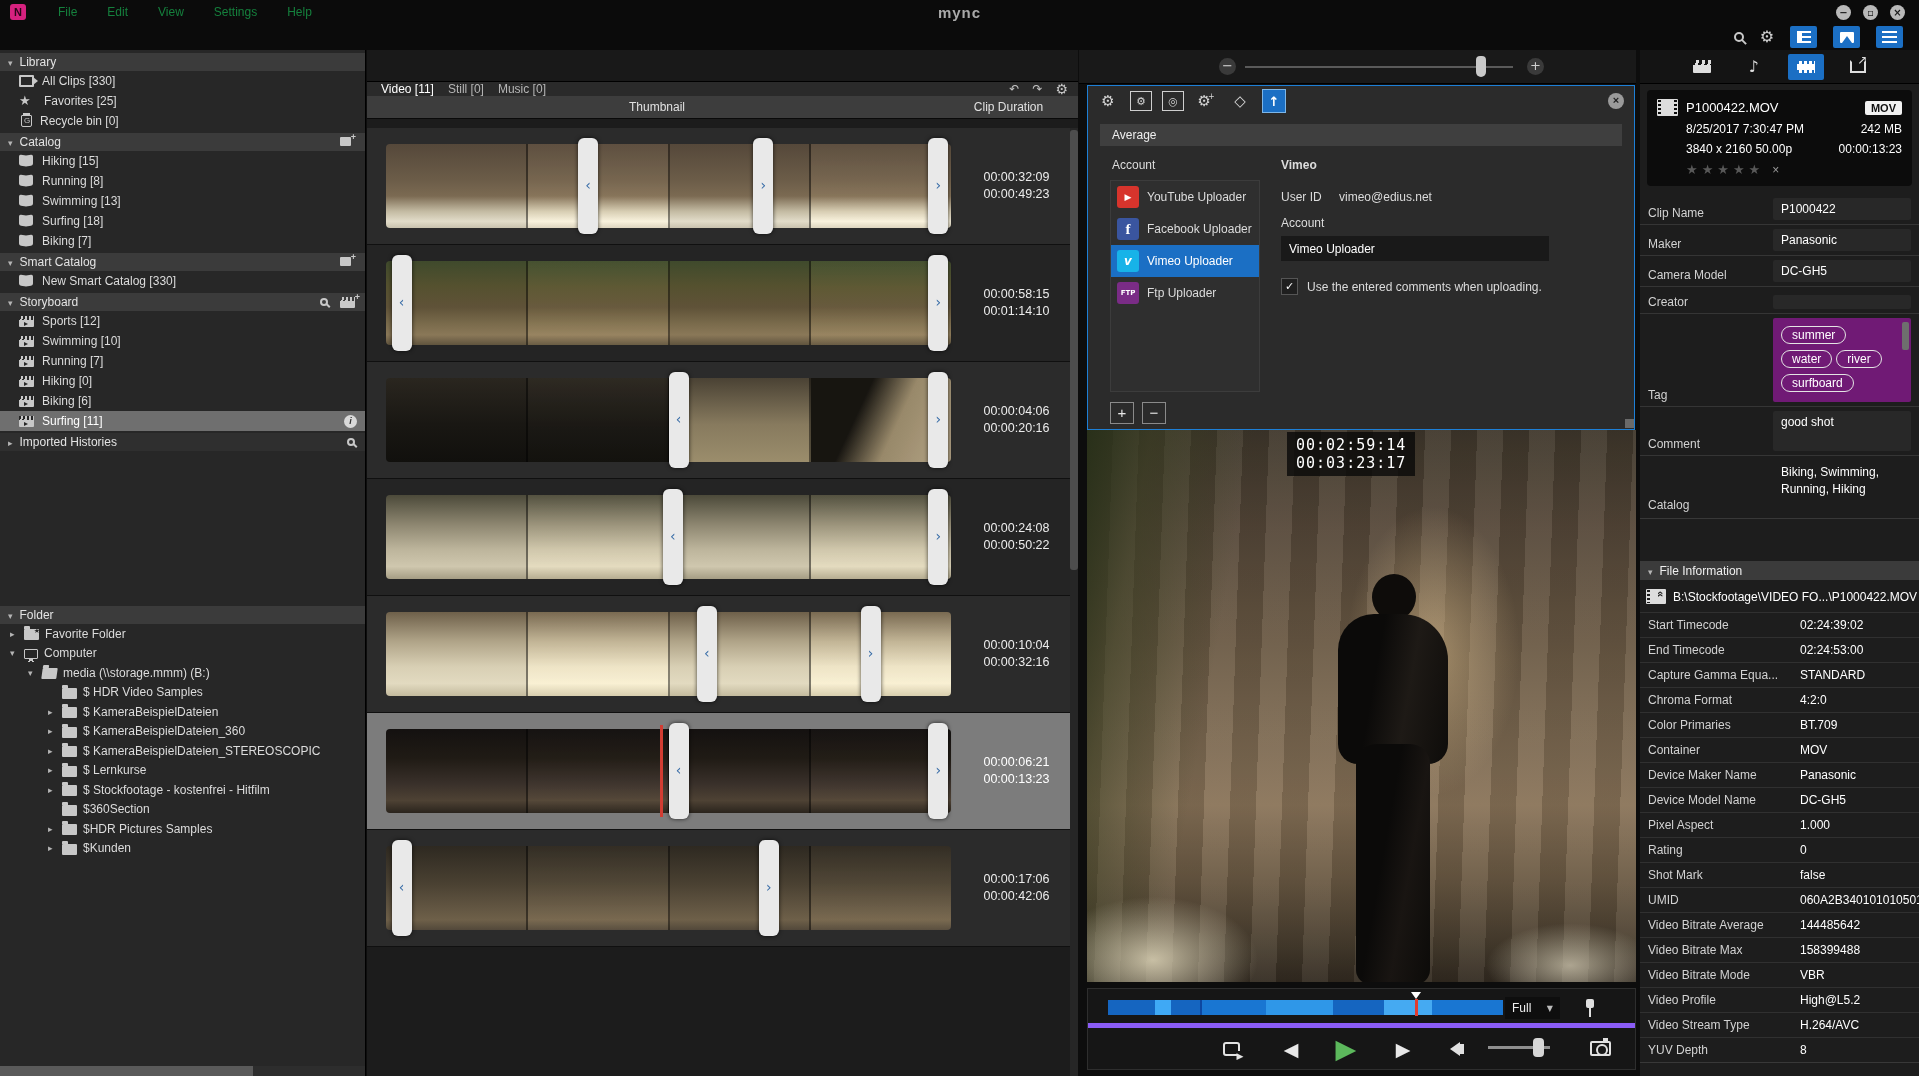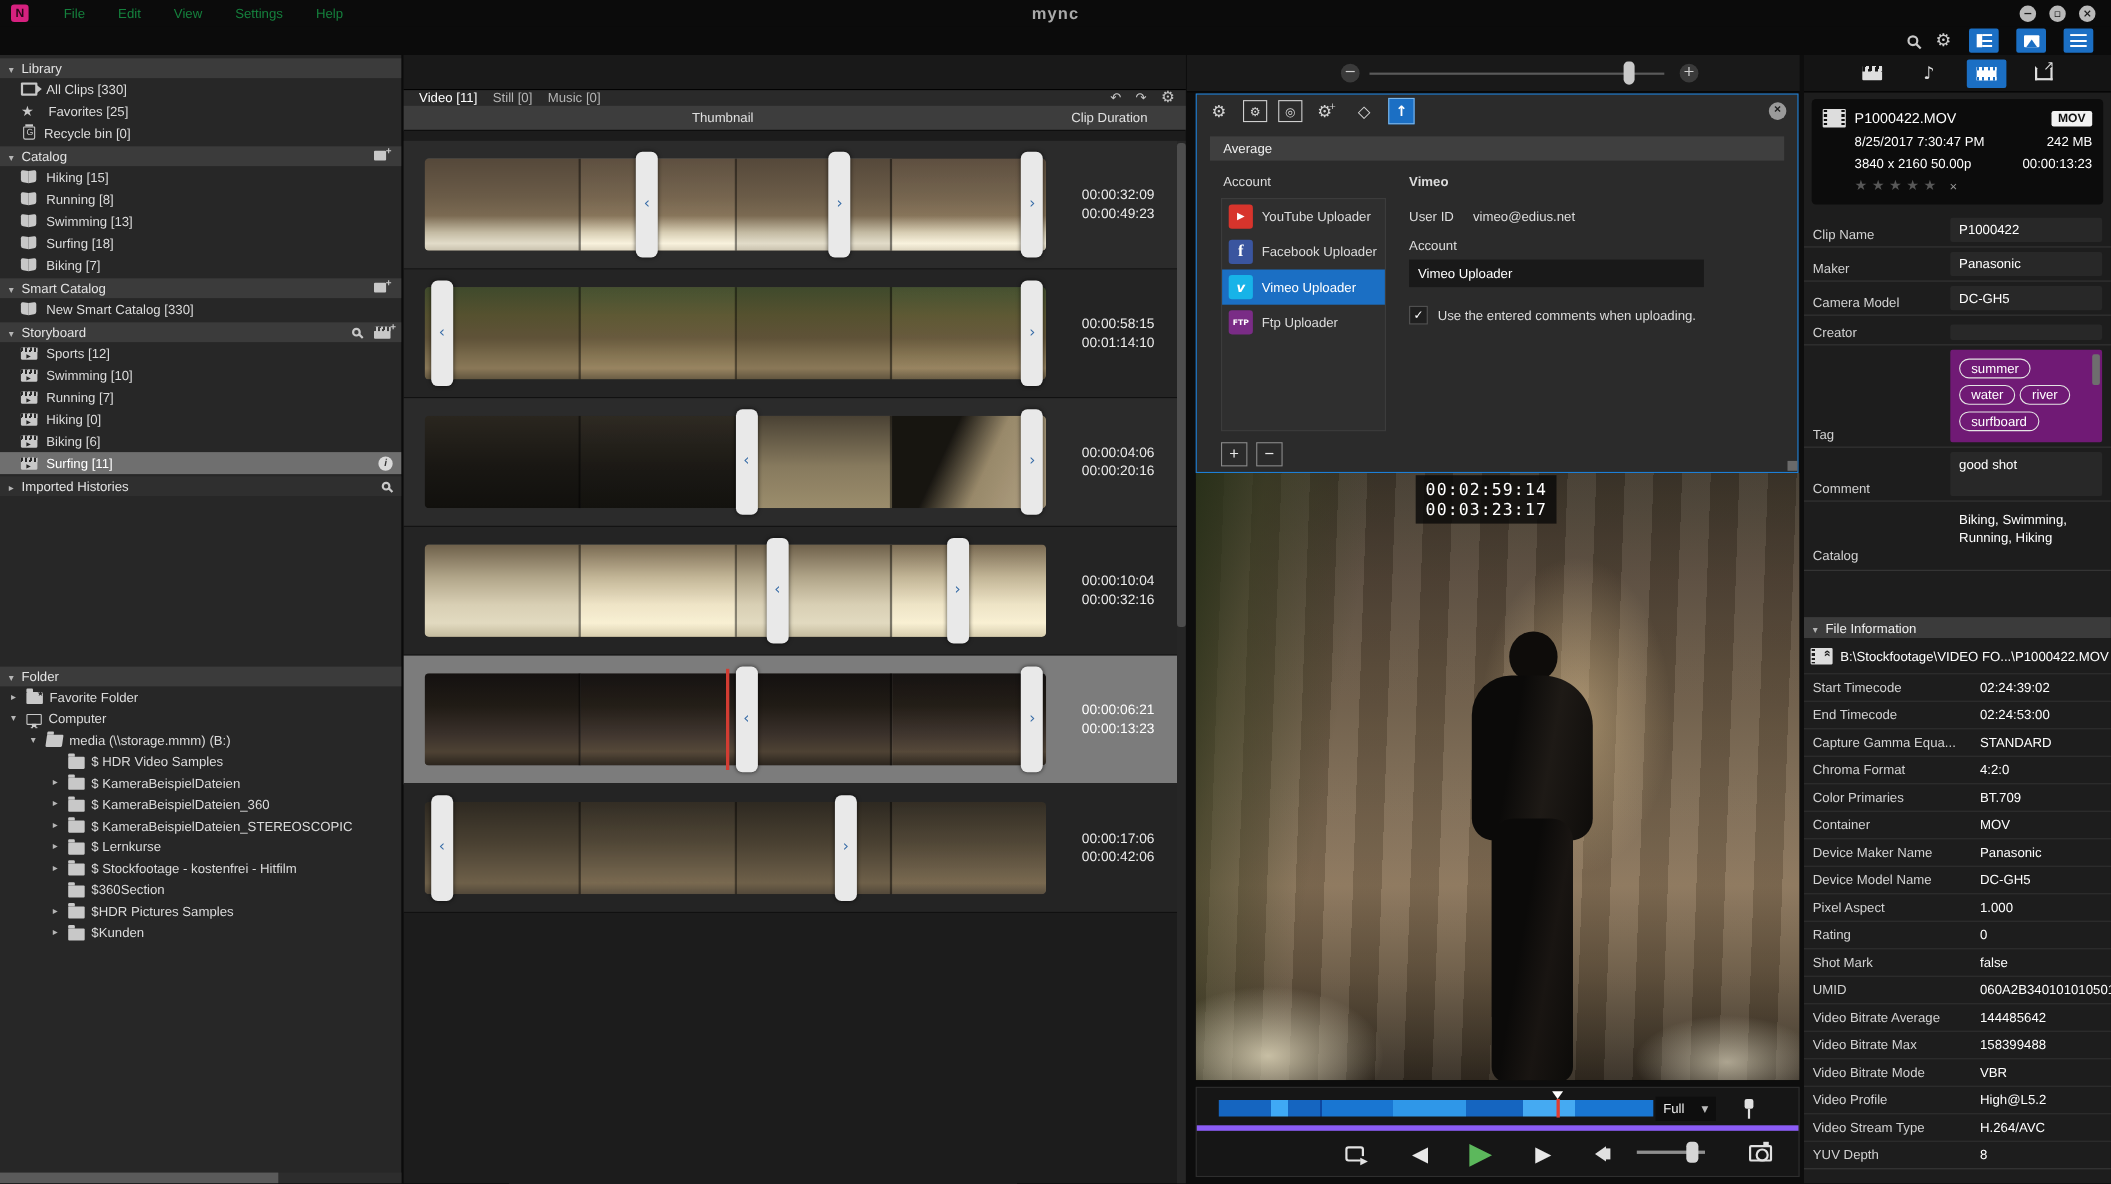--- a/index.html
+++ b/index.html
@@ -575,20 +575,42 @@
             <span class="chev"></span>
           </div>
 
         </div>
         <div class="dur">
           <div>00:00:04:06</div>
           <div>00:00:20:16</div>
         </div>
       </div>
 
+      <div class="clip-row">
+        <div class="strip p4">
+          <div class="frames">
+            <div class="fr"></div>
+            <div class="fr"></div>
+            <div class="fr"></div>
+            <div class="fr"></div>
+          </div>
+          <div class="handle hl" style="left: 49%;">
+            <span class="chev"></span>
+          </div>
+
+          <div class="handle hr" style="left: 96%;">
+            <span class="chev"></span>
+          </div>
+
+        </div>
+        <div class="dur">
+          <div>00:00:24:08</div>
+          <div>00:00:50:22</div>
+        </div>
+      </div>
 
       <div class="clip-row">
         <div class="strip p5">
           <div class="frames">
             <div class="fr"></div>
             <div class="fr"></div>
             <div class="fr"></div>
             <div class="fr"></div>
           </div>
           <div class="handle hl" style="left: 55%;">

